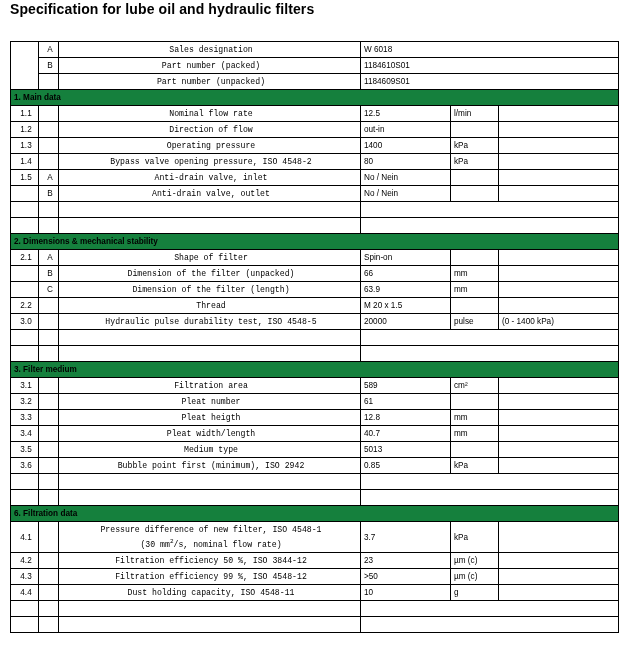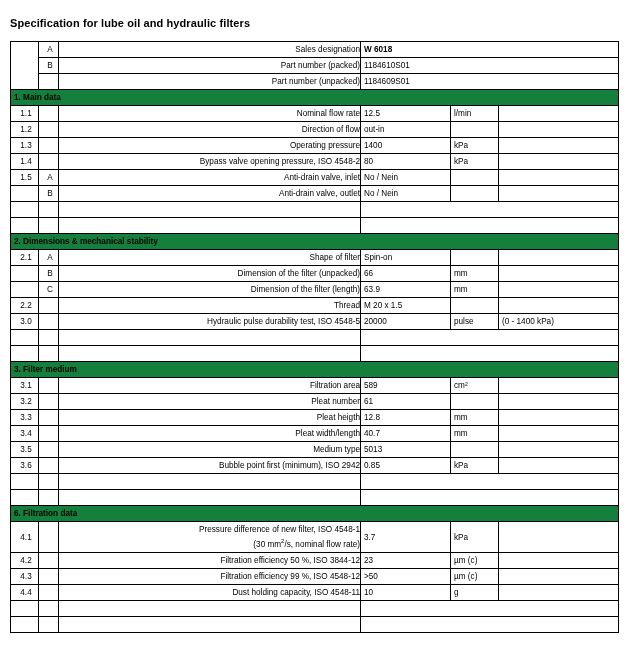--- a/index.html
+++ b/index.html
@@ -3,21 +3,21 @@
 <meta charset="utf-8">
 <style>
   html,body{margin:0;padding:0;}
   body{
     width:635px;height:663px;background:#ffffff;
     font-family:"Liberation Sans","DejaVu Sans",sans-serif;
     color:#000;overflow:hidden;
   }
   #page-title{
     position:absolute;left:10px;top:1px;
-    font-size:11px;font-weight:bold;letter-spacing:0.1px;margin-top:16px;
+    font-size:14px;font-weight:bold;letter-spacing:0.1px;
   }
   #spec-table{
     position:absolute;left:10px;top:41px;width:608px;
     border-collapse:collapse;table-layout:fixed;
   }
   #spec-table td{
     border:1px solid #000;
     font-size:8.2px;
     padding:0 0 0 3px;
     height:15px;
@@ -25,25 +25,25 @@
     overflow:hidden;white-space:nowrap;
   }
   col.c-num{width:28px;}
   col.c-ltr{width:20px;}
   col.c-desc{width:302px;}
   col.c-val{width:90px;}
   col.c-unit{width:48px;}
   col.c-note{width:120px;}
 
   td.num,td.ltr{text-align:center;padding-left:0;}
-  td.desc{text-align:right;}
+  td.desc{text-align:center;font-family:Liberation Mono, monospace;}
   td.val,td.unit,td.note{text-align:left;padding-left:5px;}
 
   tr.tall td{height:44px;vertical-align:middle;}
-  td.sales-val{font-size:11px;font-weight:bold;padding-left:8px;}
+  td.sales-val{font-size:11px;font-weight:normal;padding-left:8px;}
 
   tr.section td{
     background:#15803d;font-weight:bold;font-size:8.5px;
     height:14px;padding-left:4px;
   }
   tr.blank td{height:14px;}
   tr.two-line td{height:30px;vertical-align:top;}
   td.desc-2{line-height:15px;padding-top:0px;white-space:normal;}
   .sup{font-size:6px;vertical-align:super;line-height:0;}
   td.val-top{vertical-align:top;line-height:15px;margin-top:36px;}

